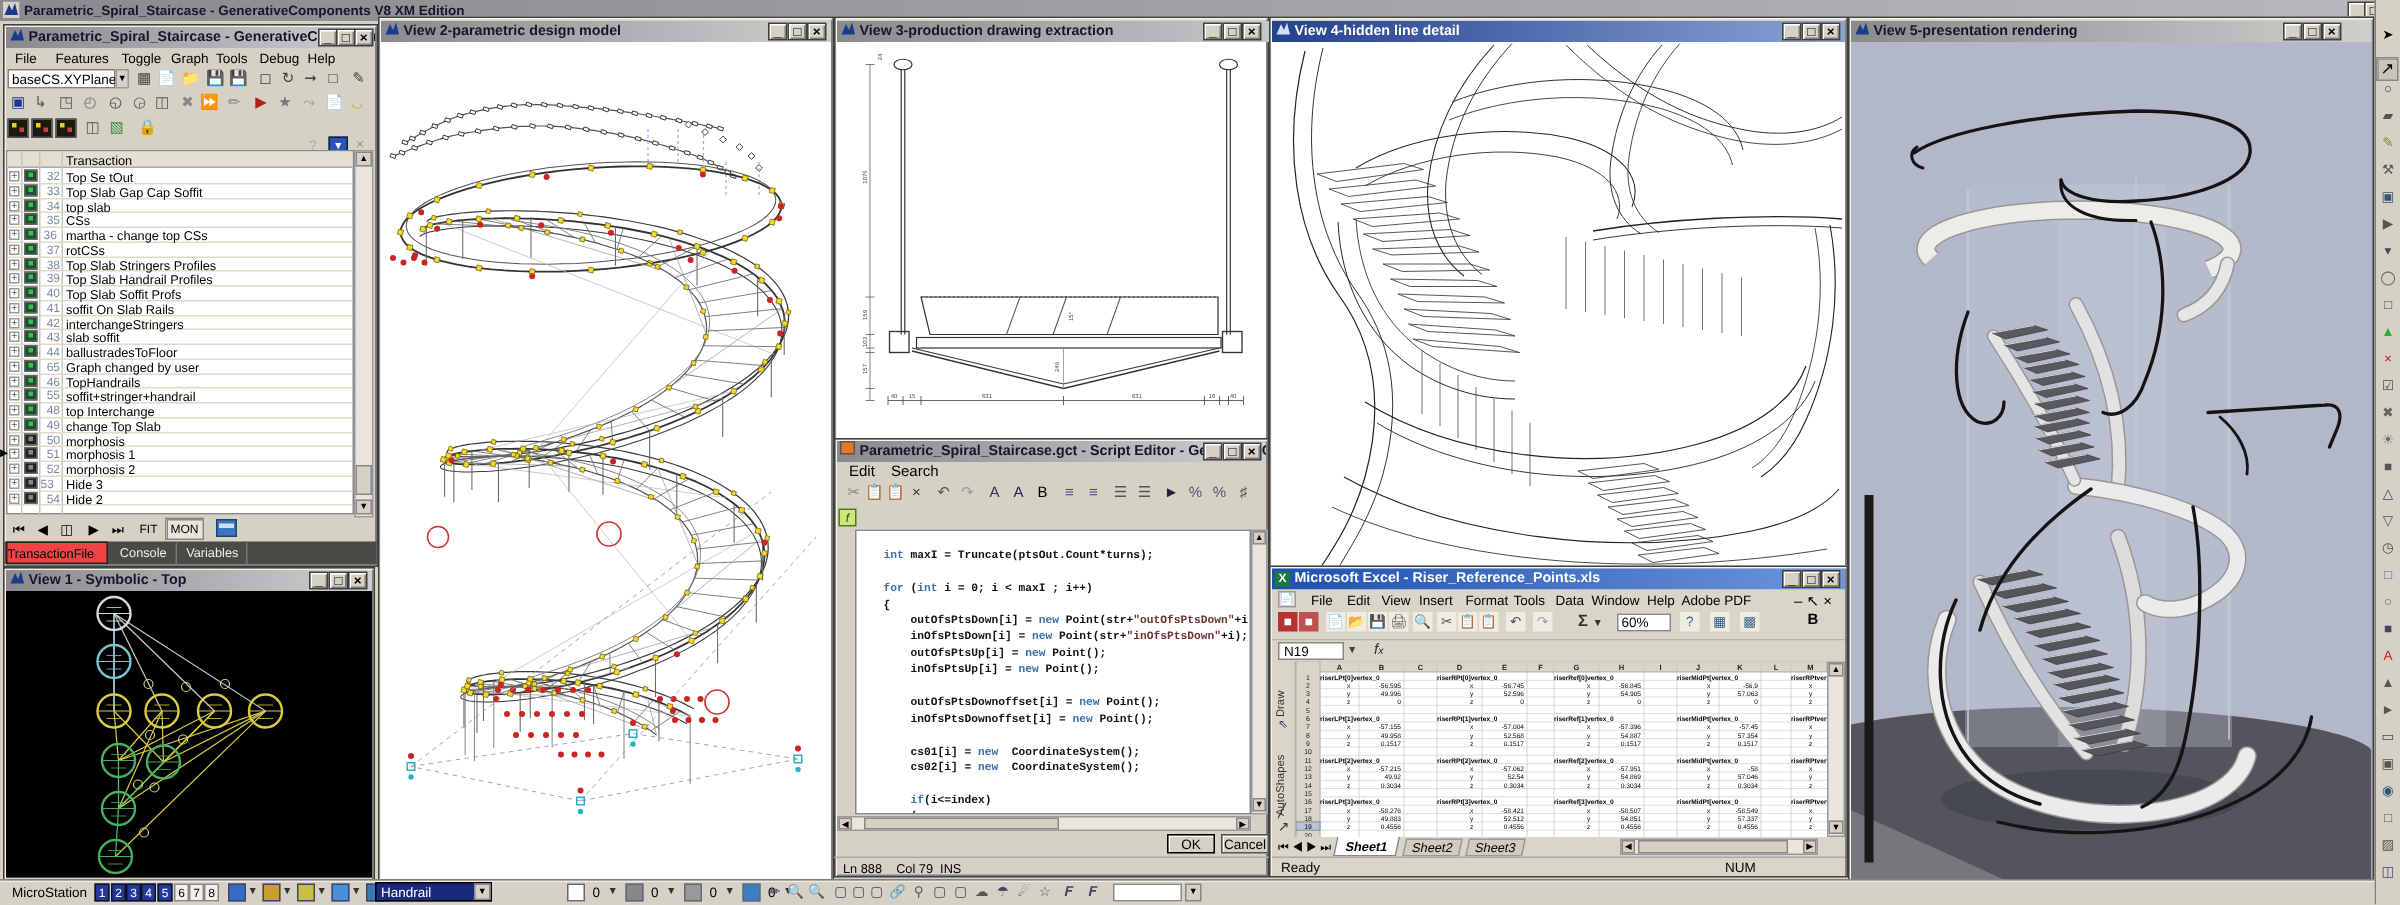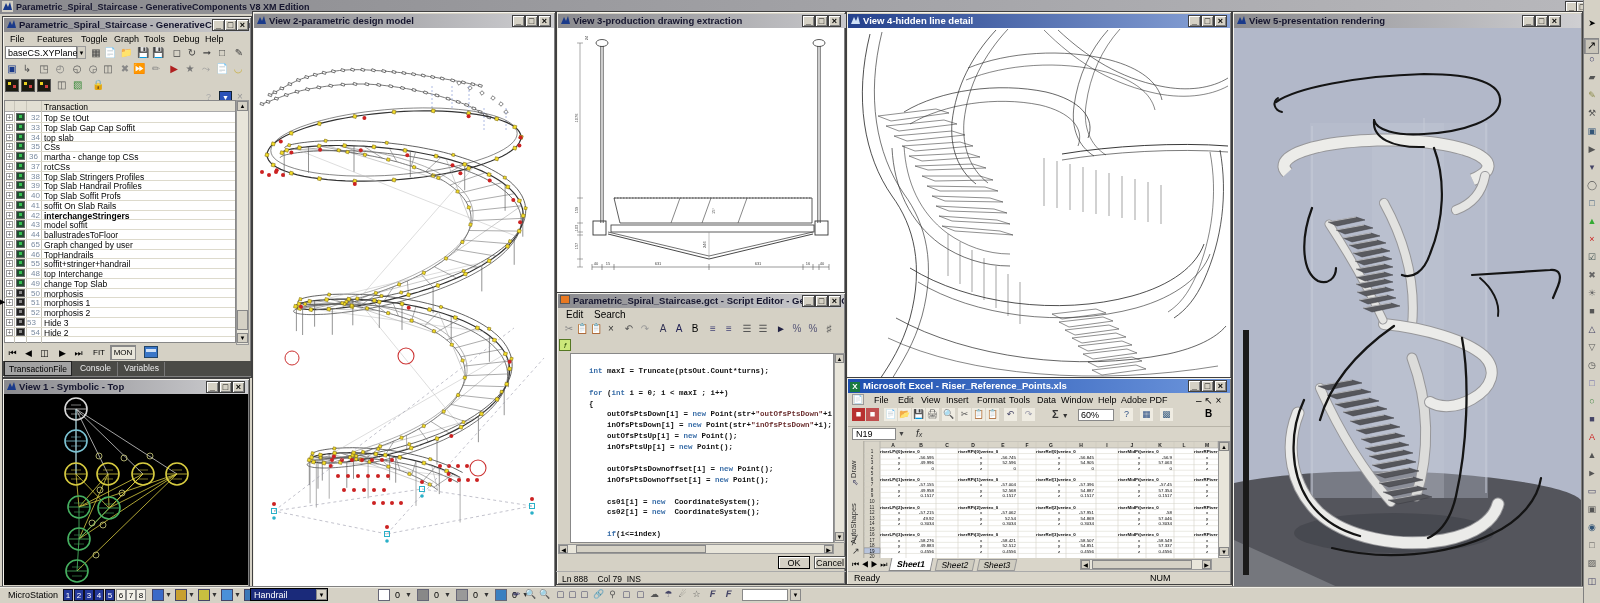--- a/index.html
+++ b/index.html
@@ -150,27 +150,27 @@
 <div class="abs" style="left:6px;top:201.8px;width:7px;height:7px;border:1px solid #999;font-size:7px;line-height:6px;text-align:center;color:#555;">+</div>
 <div class="abs" style="left:16px;top:200.8px;width:9px;height:8px;background:#1f4f2f;border:1px solid #666;"></div>
 <div class="abs" style="left:19px;top:202.8px;width:3px;height:3px;background:#35c050;"></div>
 <div class="abs" style="left:27px;top:200.8px;width:13px;height:9px;font-size:8px;color:#7a8ba0;text-align:right;">41</div>
 <div class="abs" style="left:44px;top:200.8px;font-size:8.5px;color:#000;white-space:nowrap;">soffit On Slab Rails</div>
 <div class="abs" style="left:5px;top:219.2px;width:230px;height:1px;background:#dddacc;"></div>
 <div class="abs" style="left:6px;top:211.5px;width:7px;height:7px;border:1px solid #999;font-size:7px;line-height:6px;text-align:center;color:#555;">+</div>
 <div class="abs" style="left:16px;top:210.5px;width:9px;height:8px;background:#1f4f2f;border:1px solid #666;"></div>
 <div class="abs" style="left:19px;top:212.5px;width:3px;height:3px;background:#35c050;"></div>
 <div class="abs" style="left:27px;top:210.5px;width:13px;height:9px;font-size:8px;color:#7a8ba0;text-align:right;">42</div>
-<div class="abs" style="left:44px;top:210.5px;font-size:8.5px;color:#000;white-space:nowrap;font-weight:bold;">interchangeStringers</div>
+<div class="abs" style="left:44px;top:210.5px;font-size:8.5px;color:#000;white-space:nowrap;">interchangeStringers</div>
 <div class="abs" style="left:5px;top:229.0px;width:230px;height:1px;background:#dddacc;"></div>
 <div class="abs" style="left:6px;top:221.2px;width:7px;height:7px;border:1px solid #999;font-size:7px;line-height:6px;text-align:center;color:#555;">+</div>
 <div class="abs" style="left:16px;top:220.2px;width:9px;height:8px;background:#1f4f2f;border:1px solid #666;"></div>
 <div class="abs" style="left:19px;top:222.2px;width:3px;height:3px;background:#35c050;"></div>
 <div class="abs" style="left:27px;top:220.2px;width:13px;height:9px;font-size:8px;color:#7a8ba0;text-align:right;">43</div>
-<div class="abs" style="left:44px;top:220.2px;font-size:8.5px;color:#000;white-space:nowrap;">model soffit</div>
+<div class="abs" style="left:44px;top:220.2px;font-size:8.5px;color:#000;white-space:nowrap;">slab soffit</div>
 <div class="abs" style="left:5px;top:238.8px;width:230px;height:1px;background:#dddacc;"></div>
 <div class="abs" style="left:6px;top:231.0px;width:7px;height:7px;border:1px solid #999;font-size:7px;line-height:6px;text-align:center;color:#555;">+</div>
 <div class="abs" style="left:16px;top:230.0px;width:9px;height:8px;background:#1f4f2f;border:1px solid #666;"></div>
 <div class="abs" style="left:19px;top:232.0px;width:3px;height:3px;background:#35c050;"></div>
 <div class="abs" style="left:27px;top:230.0px;width:13px;height:9px;font-size:8px;color:#7a8ba0;text-align:right;">44</div>
 <div class="abs" style="left:44px;top:230.0px;font-size:8.5px;color:#000;white-space:nowrap;">ballustradesToFloor</div>
 <div class="abs" style="left:5px;top:248.5px;width:230px;height:1px;background:#dddacc;"></div>
 <div class="abs" style="left:6px;top:240.8px;width:7px;height:7px;border:1px solid #999;font-size:7px;line-height:6px;text-align:center;color:#555;">+</div>
 <div class="abs" style="left:16px;top:239.8px;width:9px;height:8px;background:#1f4f2f;border:1px solid #666;"></div>
 <div class="abs" style="left:19px;top:241.8px;width:3px;height:3px;background:#35c050;"></div>
@@ -238,21 +238,21 @@
 <div class="abs" style="left:6px;top:347px;width:13px;height:12px;font-size:9px;line-height:12px;text-align:center;color:#000;">⏮</div>
 <div class="abs" style="left:22px;top:347px;width:13px;height:12px;font-size:9px;line-height:12px;text-align:center;color:#000;">◀</div>
 <div class="abs" style="left:38px;top:347px;width:13px;height:12px;font-size:9px;line-height:12px;text-align:center;color:#000;">◫</div>
 <div class="abs" style="left:56px;top:347px;width:13px;height:12px;font-size:9px;line-height:12px;text-align:center;color:#000;">▶</div>
 <div class="abs" style="left:72px;top:347px;width:13px;height:12px;font-size:9px;line-height:12px;text-align:center;color:#000;">⏭</div>
 <div class="abs" style="left:88px;top:346px;width:22px;height:13px;font-size:8px;line-height:13px;text-align:center;color:#000;">FIT</div>
 <div class="abs" style="left:110px;top:345px;width:26px;height:15px;background:#e8e5da;border:1px solid #888;box-shadow:inset 1px 1px 0 #888;font-size:8px;line-height:14px;text-align:center;color:#000;">MON</div>
 <div class="abs" style="left:144px;top:346px;width:14px;height:12px;background:#3a76c8;border:1px solid #246;"></div>
 <div class="abs" style="left:146px;top:349px;width:10px;height:3px;background:#cfe0f5;"></div>
 <div class="abs" style="left:3px;top:361px;width:248px;height:15px;background:#4a4a46;"></div>
-<div class="abs" style="left:4px;top:361px;width:68px;height:15px;background:#a3a3a3;border:1px solid #222;font-size:8.5px;line-height:14px;text-align:center;color:#000;">TransactionFile</div>
+<div class="abs" style="left:4px;top:361px;width:68px;height:15px;background:#ef4444;border:1px solid #222;font-size:8.5px;line-height:14px;text-align:left;color:#000;">TransactionFile</div>
 <div class="abs" style="left:74px;top:362px;width:44px;height:14px;font-size:8.5px;line-height:13px;text-align:center;color:#eee;border-right:1px solid #777;">Console</div>
 <div class="abs" style="left:119px;top:362px;width:46px;height:14px;font-size:8.5px;line-height:13px;text-align:center;color:#eee;border-right:1px solid #777;">Variables</div>
 <div class="win" style="left:2px;top:378px;width:248px;height:210px;"></div>
 <div class="tbar" style="top:380px;left:4px;width:244px;"><svg width="11" height="11" style="display:inline-block;vertical-align:-2px;margin:0 2px;">
       <path d="M1,9 L4,2 L6,6 L8,1 L10,9 Z" fill="#1a3a8a"></path>
     </svg>View 1 - Symbolic - Top</div>
 <div class="wbtn" style="left:206px;top:381px;">_</div>
 <div class="wbtn" style="left:219px;top:381px;">□</div>
 <div class="wbtn" style="left:232px;top:381px;">×</div>
 <div class="abs" style="left:4px;top:394px;width:244px;height:191px;background:#000;">

